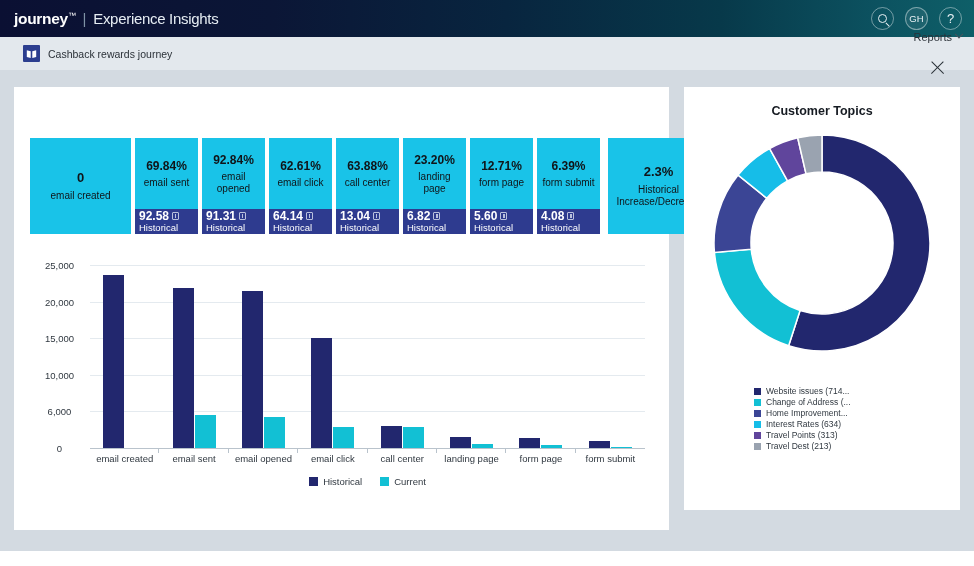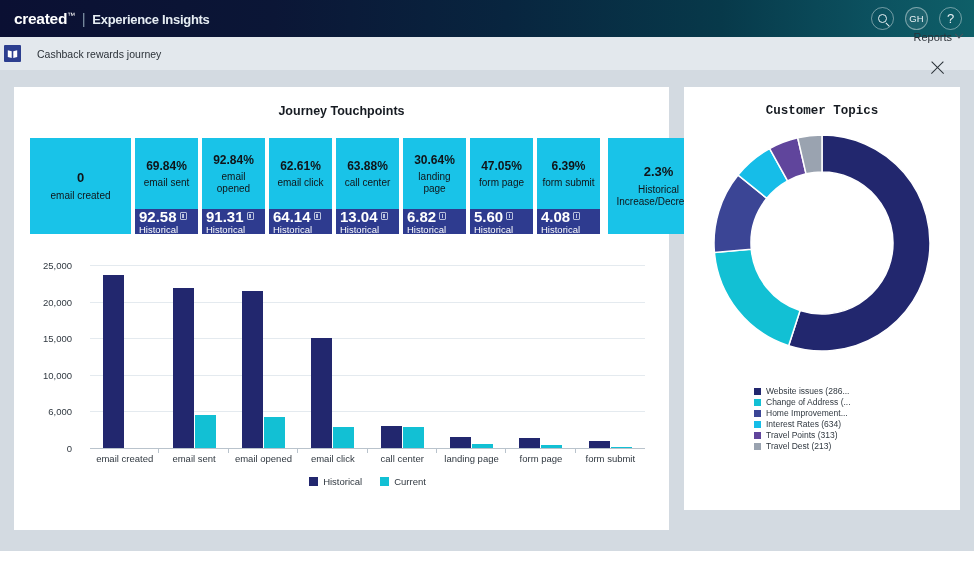--- a/index.html
+++ b/index.html
@@ -24,21 +24,21 @@
     font-weight: bold;
     letter-spacing: -0.3px;
   }
   .brand-tm {
     font-size: 8px; vertical-align: super; font-weight: normal;
   }
   .brand-sep {
     color: #7f93a6; margin: 0 7px; font-size: 15px; font-weight: 300;
   }
   .brand-sub {
-    color: #e6edf3; font-size: 13px; font-weight: bold; text-align: center;
+    color: #e6edf3; font-size: 15px; font-weight: normal; text-align: center;
   }
   .brand-actions {
     margin-left: auto; margin-right: 12px;
     display: flex; align-items: center; gap: 11px;
   }
   .circ-btn {
     width: 23px; height: 23px; border-radius: 50%;
     border: 1px solid rgba(255,255,255,0.42);
     display: flex; align-items: center; justify-content: center;
     color: #e9f1f5; font-size: 10.5px;
@@ -60,21 +60,21 @@
   }
 
   
   .subbar {
     position: absolute; left: 0; top: 37px;
     width: 974px; height: 33px;
     background: #e3e8ed;
     display: flex; align-items: center;
   }
   .crumb {
-    display: flex; align-items: center; margin-left: 4px; gap: 16px;
+    display: flex; align-items: center; margin-left: 23px; gap: 8px;
   }
   .book-icon {
     width: 17px; height: 17px; background: #2c3e8f; border-radius: 1px;
     display: flex; align-items: center; justify-content: center;
   }
   .book-icon svg { display: block; }
   .crumb-label { font-size: 10.5px; color: #2b3138; }
   .subbar-title {
     position: absolute; left: 0; right: 0; text-align: center;
     font-size: 13px; color: #2b3138;
@@ -121,37 +121,37 @@
   .card.first .card-top, .card.last .card-top { height: 96px; }
   .card-value { font-size: 12px; font-weight: bold; color: #101418; line-height: 1.25; }
   .card.first .card-value, .card.last .card-value { font-size: 13px; }
   .card-label { font-size: 10px; color: #101418; line-height: 1.2; margin-top: 3px; }
   .card-bottom {
     background: #2e3b8f; height: 25px; margin-top: 0;
     display: flex; flex-direction: column; align-items: flex-start; justify-content: center;
     padding: 2px 4px;
   }
   .hist-row { display: flex; align-items: center; gap: 3px; }
-  .hist-value { font-size: 15px; font-weight: bold; color: #ffffff; }
+  .hist-value { font-size: 12px; font-weight: bold; color: #ffffff; }
   .hist-icon {
     width: 7px; height: 8px; border: 1px solid #b9c0dd; border-radius: 1px;
     display: flex; align-items: flex-end; justify-content: center; padding-bottom: 1px;
   }
   .hist-icon i { display: block; width: 1.5px; height: 4px; background: #b9c0dd; }
   .hist-label { font-size: 9.5px; color: #ffffff; line-height: 1.15; }
 
   
   .chart-area { position: absolute; left: 16px; top: 170px; width: 625px; height: 255px; }
   .plot {
     position: absolute; left: 60px; top: 8px; width: 555px; height: 183px;
   }
   .gridline { position: absolute; left: 0; width: 100%; height: 1px; background: #e4eaef; }
   .gridline.base { background: #b9c3cc; }
   .ytick {
-    position: absolute; right: 566px; width: 60px; text-align: right;
+    position: absolute; right: 552px; width: 60px; text-align: center;
     font-size: 9.5px; color: #303840; transform: translateY(-50%);
     padding-right: 7px;
   }
   .bars { position: absolute; left: 0; bottom: 0; width: 100%; height: 183px; display: flex; }
   .bargroup {
     flex: 1; display: flex; align-items: flex-end; justify-content: center; gap: 1px;
     position: relative;
   }
   .bargroup:not(:last-child):after {
     content: ""; position: absolute; right: 0; bottom: -5px; width: 1px; height: 5px; background: #b9c3cc;
@@ -163,42 +163,42 @@
   .xlabel { flex: 1; text-align: center; font-size: 9.5px; color: #303840; }
   .legend-bar {
     position: absolute; left: 60px; top: 219px; width: 555px;
     display: flex; justify-content: center; gap: 18px; align-items: center;
   }
   .leg-item { display: flex; align-items: center; gap: 5px; font-size: 9.5px; color: #303840; }
   .leg-sw { width: 9px; height: 9px; }
 
   
   .panel-right { left: 684px; top: 17px; width: 276px; height: 423px; }
-  .panel-right .panel-title { margin-top: 17px; font-family: Liberation Mono, monospace; }
+  .panel-right .panel-title { margin-top: 17px; }
   .donut-wrap { position: absolute; left: 0; top: 45px; width: 276px; height: 240px; }
   .donut {
     position: absolute; left: 50%; top: 0; transform: translateX(-50%);
     width: 222px; height: 222px;
   }
   .donut-legend {
     position: absolute; left: 70px; top: 299px; width: 200px;
   }
   .dl-item { display: flex; align-items: center; gap: 5px; margin-bottom: 1px; }
   .dl-sw { width: 7px; height: 7px; flex: 0 0 7px; }
   .dl-text {
     font-size: 8.5px; color: #303840; white-space: nowrap;
     overflow: hidden; text-overflow: clip;
   }
 </style>
 </head>
 <body>
 
 <div class="brandbar">
   <div class="brand-logo">
-    <span>created</span><span class="brand-tm">™</span><span class="brand-sep">|</span><span class="brand-sub">Experience Insights</span>
+    <span>journey</span><span class="brand-tm">™</span><span class="brand-sep">|</span><span class="brand-sub">Experience Insights</span>
   </div>
   <div class="brand-actions">
     <div class="circ-btn">
       <span class="search-glyph"></span>
     </div>
     <div class="circ-btn avatar">GH</div>
     <div class="circ-btn help">?</div>
   </div>
 </div>
 
@@ -217,21 +217,20 @@
       <span>Reports</span>
       <span class="chev"></span>
     </div>
     <div class="close-x"></div>
   </div>
 </div>
 
 <div class="page">
 
   <div class="panel panel-left">
-    <div class="panel-title">Journey Touchpoints</div>
 
     <div class="cards">
 
       <div class="card first">
         <div class="card-top">
           <div class="card-value">0</div>
           <div class="card-label">email created</div>
         </div>
       </div>
 
@@ -294,37 +293,37 @@
             <span class="hist-icon">
                 <i></i>
               </span>
           </div>
           <div class="hist-label">Historical</div>
         </div>
       </div>
 
       <div class="card">
         <div class="card-top">
-          <div class="card-value">30.64%</div>
+          <div class="card-value">23.20%</div>
           <div class="card-label">landing page</div>
         </div>
         <div class="card-bottom">
           <div class="hist-row">
             <span class="hist-value">6.82</span>
             <span class="hist-icon">
                 <i></i>
               </span>
           </div>
           <div class="hist-label">Historical</div>
         </div>
       </div>
 
       <div class="card">
         <div class="card-top">
-          <div class="card-value">47.05%</div>
+          <div class="card-value">12.71%</div>
           <div class="card-label">form page</div>
         </div>
         <div class="card-bottom">
           <div class="hist-row">
             <span class="hist-value">5.60</span>
             <span class="hist-icon">
                 <i></i>
               </span>
           </div>
           <div class="hist-label">Historical</div>
@@ -435,21 +434,21 @@
           <path d="M77.62616460750564 213.71410375987656 A108 108 0 0 1 3.4109726060914767 120.41282021674704 L40.270176435486064 117.1880577350837 A71 71 0 0 0 89.0597933993787 178.52501265695588 Z" fill="#12c0d4" stroke="#ffffff" stroke-width="1.5"></path>
           <path d="M3.4109726060914767 120.41282021674704 A108 108 0 0 1 27.068236162647153 43.03339776661754 L55.822636736555076 66.31825223546153 A71 71 0 0 0 40.270176435486064 117.1880577350837 Z" fill="#3b4595" stroke="#ffffff" stroke-width="1.5"></path>
           <path d="M27.068236162647153 43.03339776661754 A108 108 0 0 1 58.64056101339562 16.541071628945232 L76.5785169625101 48.902000793102886 A71 71 0 0 0 55.822636736555076 66.31825223546153 Z" fill="#16bde8" stroke="#ffffff" stroke-width="1.5"></path>
           <path d="M58.64056101339562 16.541071628945232 A108 108 0 0 1 86.70528613086256 5.768033003194603 L95.02847514158557 41.8197254002483 A71 71 0 0 0 76.5785169625101 48.902000793102886 Z" fill="#60459c" stroke="#ffffff" stroke-width="1.5"></path>
           <path d="M86.70528613086256 5.768033003194603 A108 108 0 0 1 110.99999999999999 3 L110.99999999999999 40 A71 71 0 0 0 95.02847514158557 41.8197254002483 Z" fill="#9aa3b0" stroke="#ffffff" stroke-width="1.5"></path>
         </svg>
     </div>
     <div class="donut-legend" id="donutlegend">
         <div class="dl-item">
           <span class="dl-sw" style="background: rgb(34, 39, 110);"></span>
-          <span class="dl-text">Website issues (286...</span>
+          <span class="dl-text">Website issues (714...</span>
         </div>
         <div class="dl-item">
           <span class="dl-sw" style="background: rgb(18, 192, 212);"></span>
           <span class="dl-text">Change of Address (...</span>
         </div>
         <div class="dl-item">
           <span class="dl-sw" style="background: rgb(59, 69, 149);"></span>
           <span class="dl-text">Home Improvement...</span>
         </div>
         <div class="dl-item">

